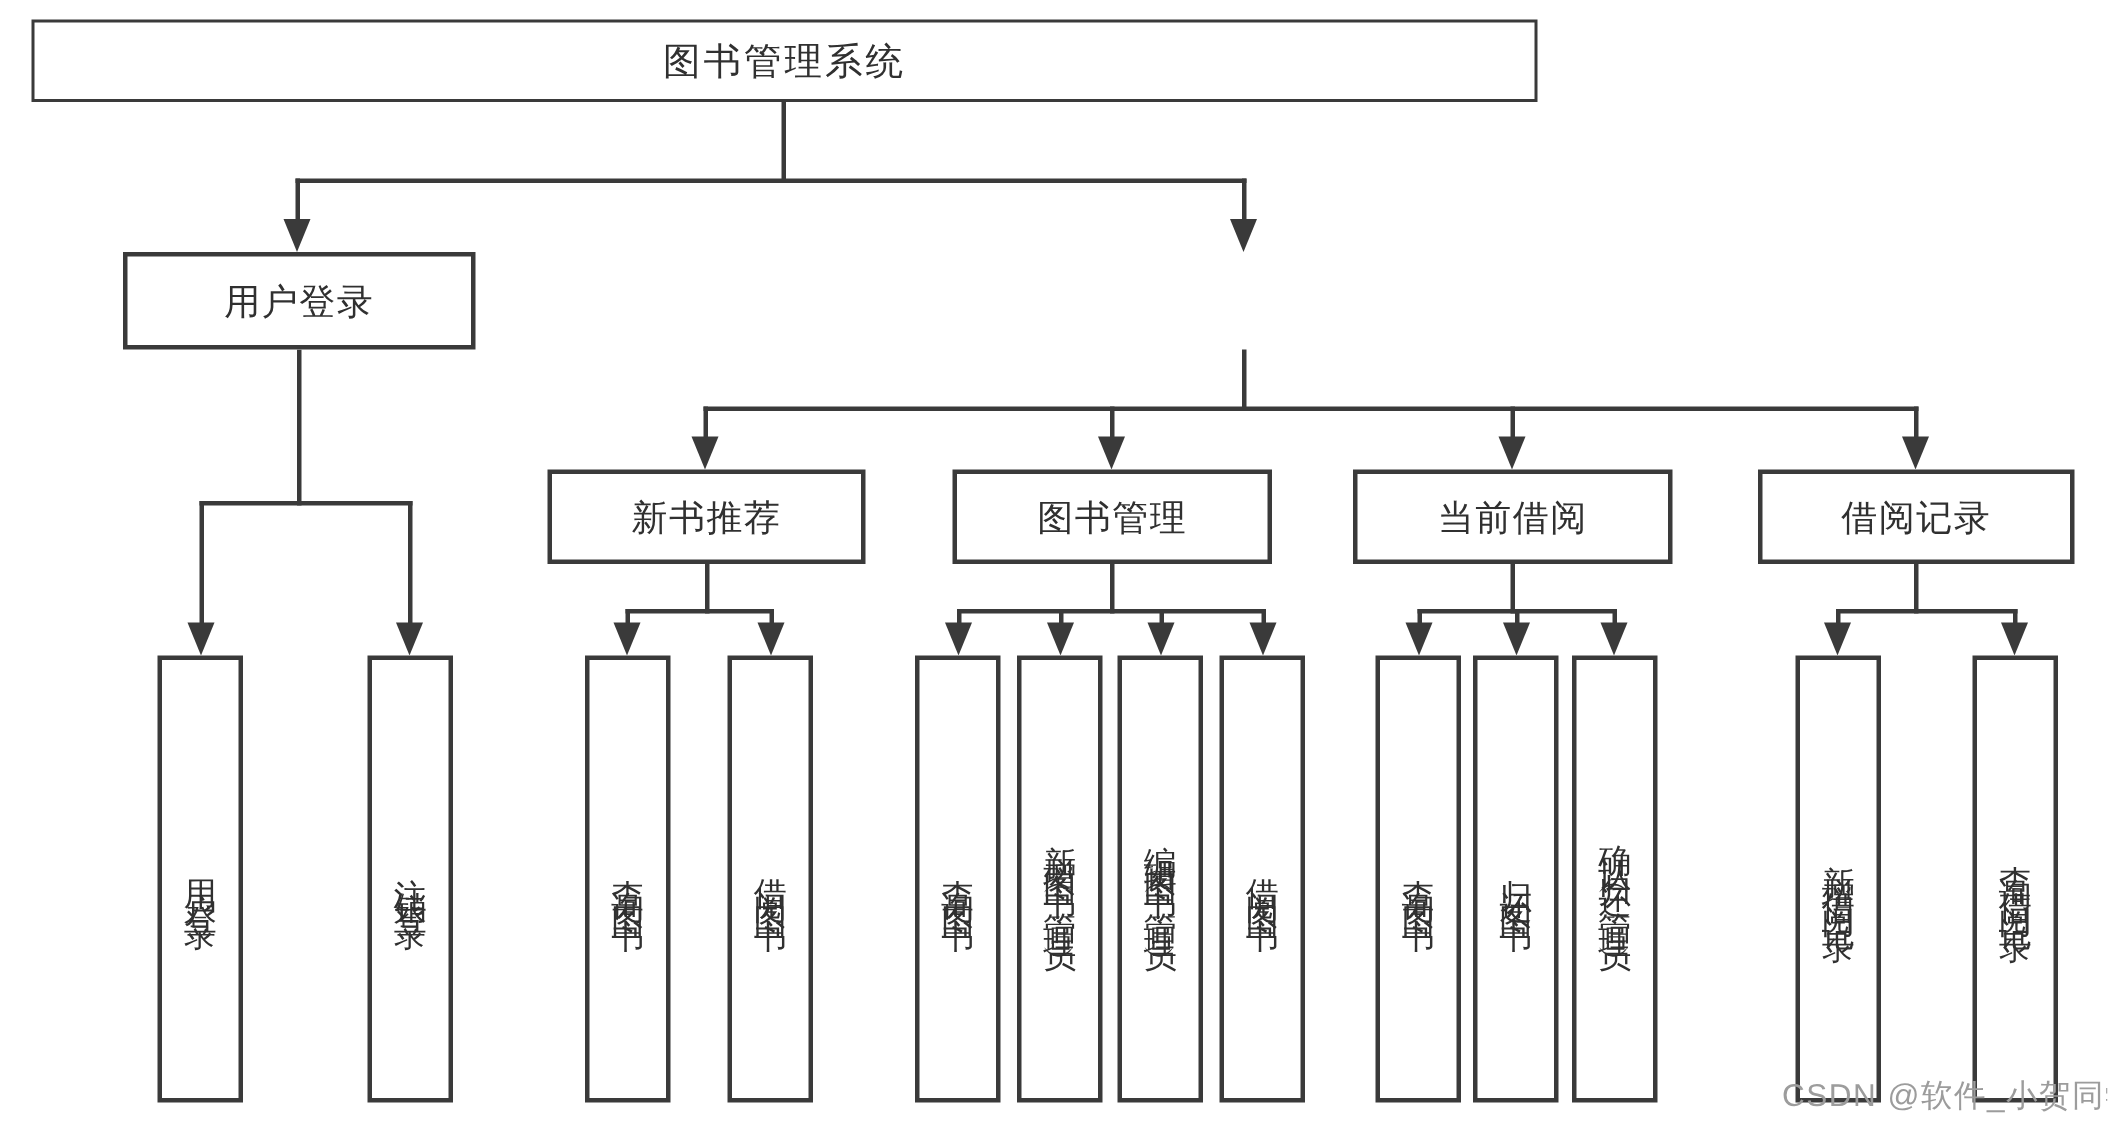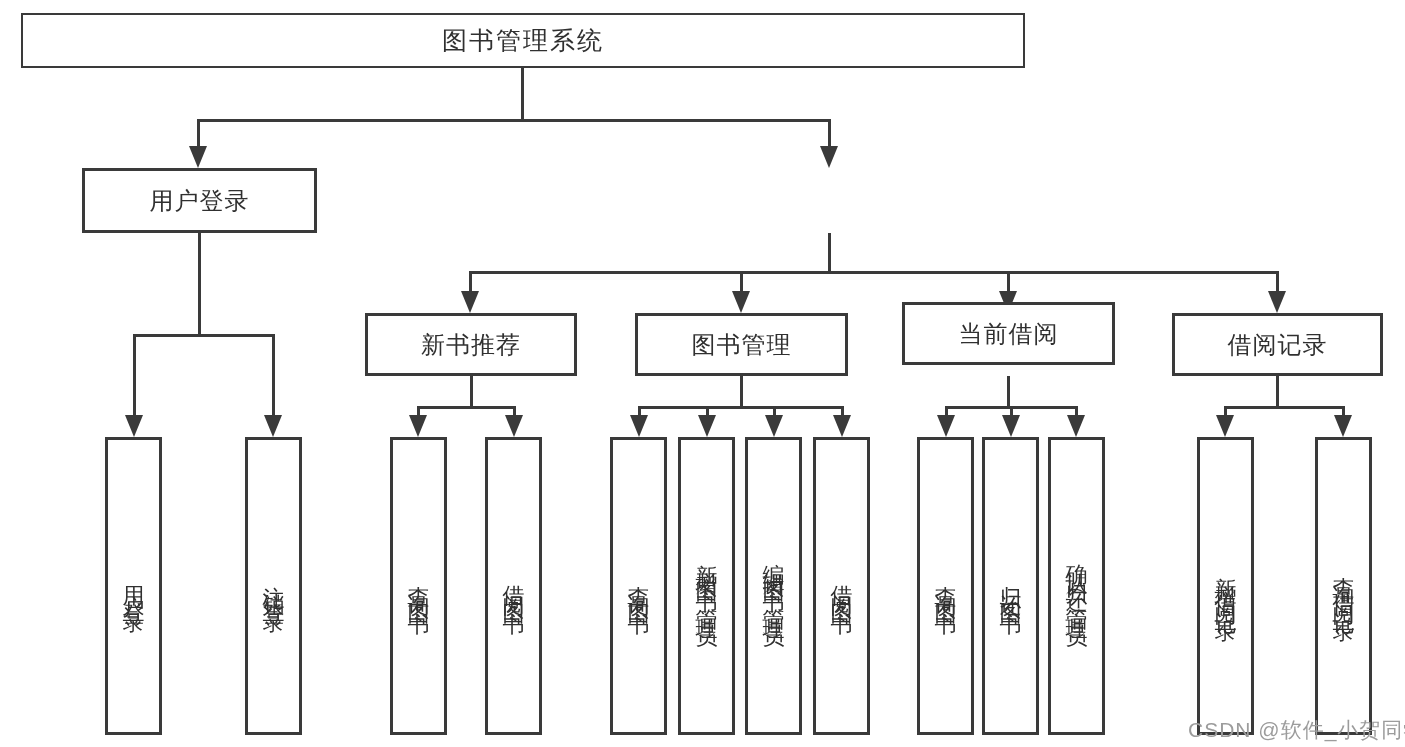--- a/index.html
+++ b/index.html
@@ -64,21 +64,21 @@
 
 
   <div class="node" style="left:365px;top:313px;width:212px;height:63px;">
     <span class="hlabel">新书推荐</span>
   </div>
 
   <div class="node" style="left:635px;top:313px;width:213px;height:63px;">
     <span class="hlabel">图书管理</span>
   </div>
 
-  <div class="node" style="left:902px;top:302px;width:213px;height:63px;">
+  <div class="node" style="left:902px;top:313px;width:213px;height:63px;">
     <span class="hlabel">当前借阅</span>
   </div>
 
   <div class="node" style="left:1172px;top:313px;width:211px;height:63px;">
     <span class="hlabel">借阅记录</span>
   </div>
 
   <div class="node" style="left:105px;top:437px;width:57px;height:298px;">
     <span class="vtext">用户登录</span>
   </div>

